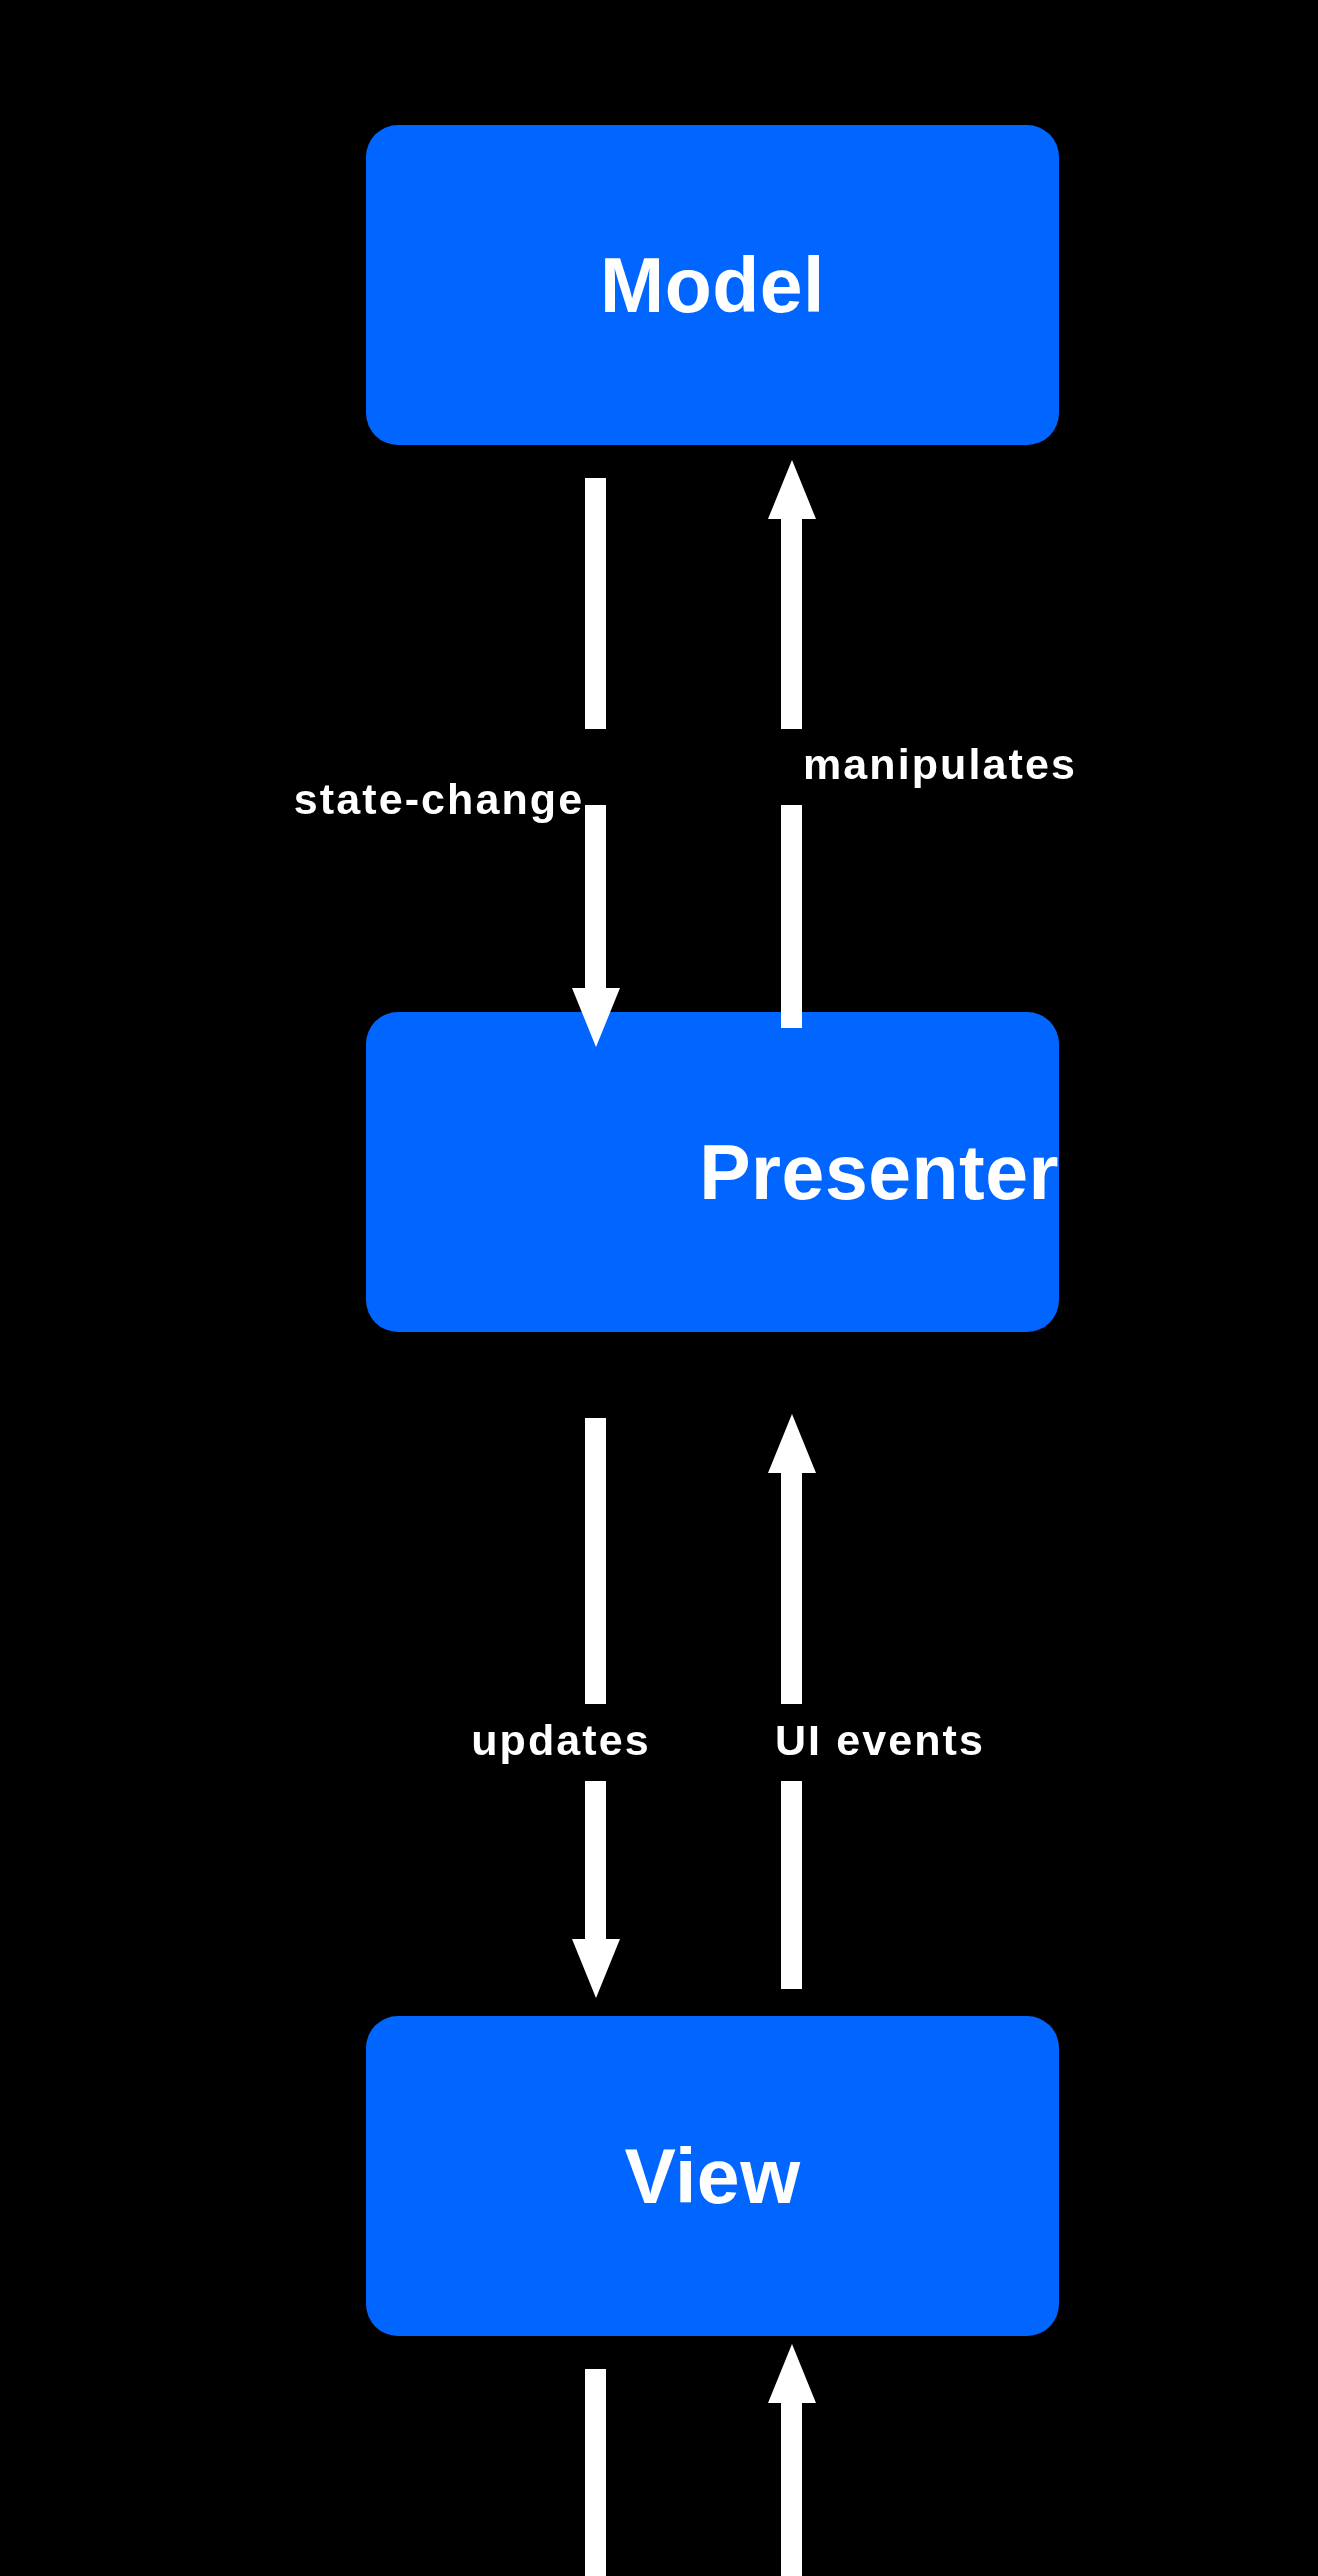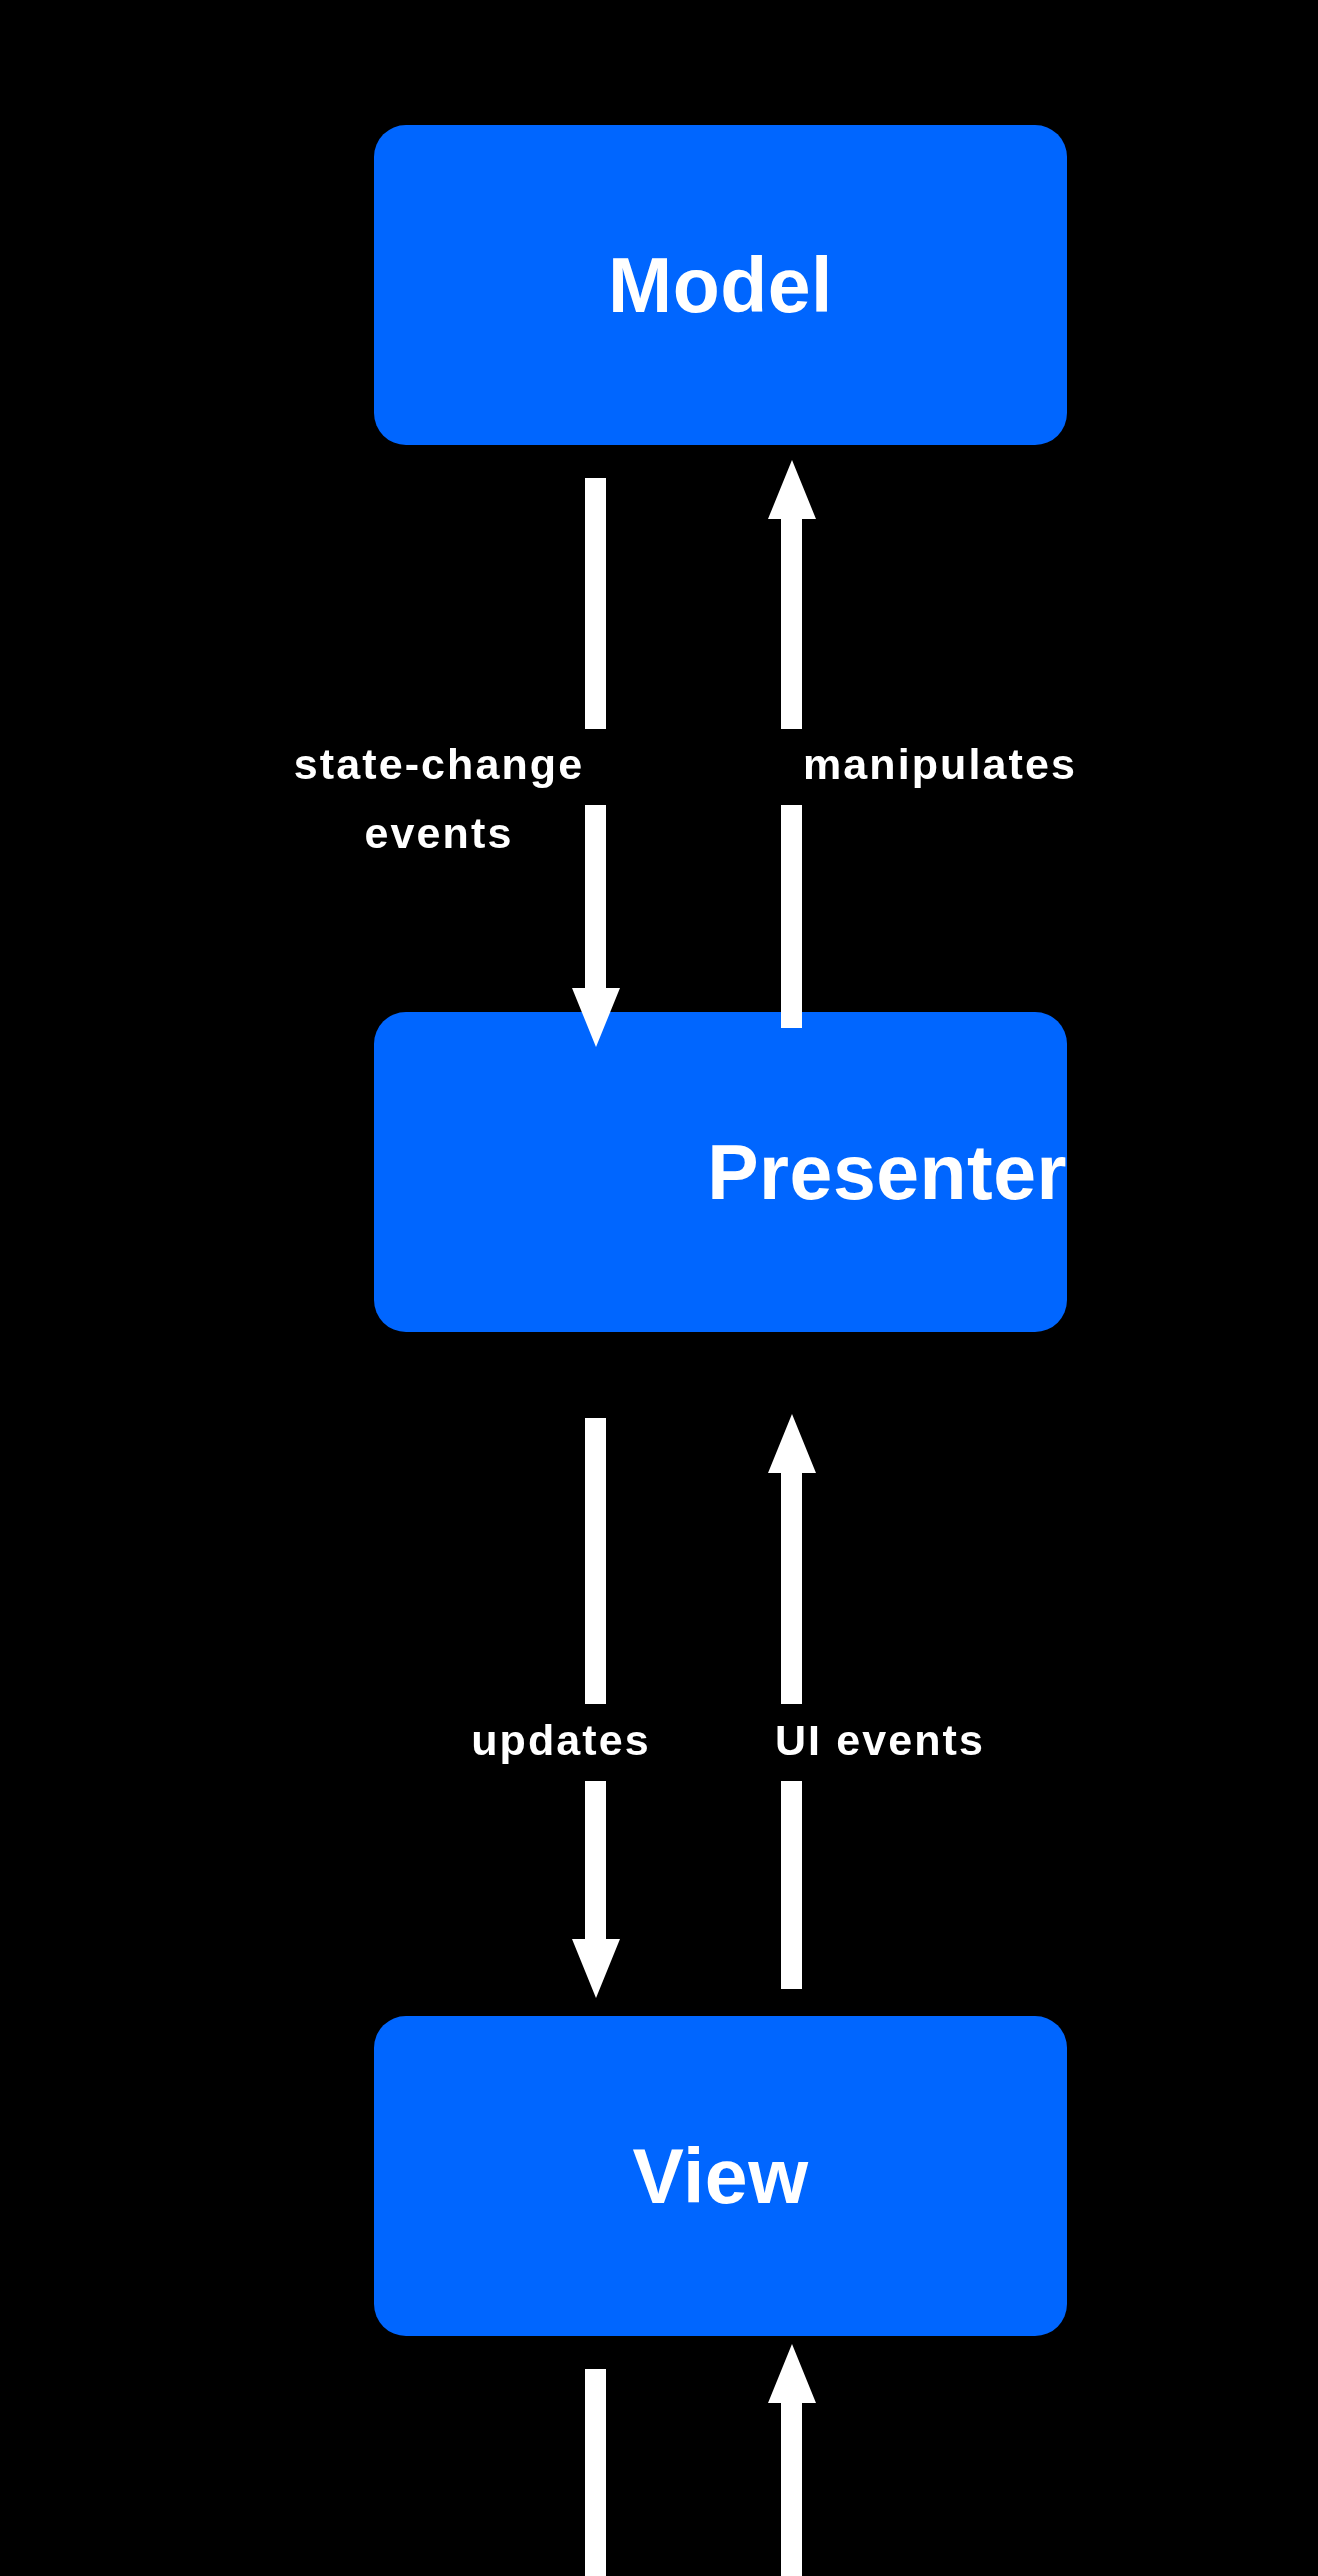--- a/index.html
+++ b/index.html
@@ -13,21 +13,21 @@
     background:var(--bg);
     font-family:"Liberation Sans",sans-serif;
     overflow:hidden;
   }
   .canvas{position:relative;width:1319px;height:3343px;background:var(--bg);}
 
   
   .node{
     position:absolute;left:366px;width:693px;height:320px;
     background:var(--node);border-radius:32px;
-    display:flex;align-items:center;justify-content:center;margin-left:8px;
+    display:flex;align-items:center;justify-content:center;
   }
   .node-title{
     color:var(--ink);font-weight:700;font-size:77px;letter-spacing:0.5px;
     line-height:1;white-space:nowrap;
   }
   .node-model{top:125px;}
   .node-presenter{top:1012px;justify-content:flex-end;}
   .node-view{top:2016px;}
 
   
@@ -127,20 +127,19 @@
   </div>
 
   <div class="edge col-up">
     <div class="head head-up e6-h"></div>
     <div class="seg e6-a"></div>
 
   </div>
 
   <div class="edge-label lbl-state-change">
     <div>state-change</div>
-    <div>events</div>
   </div>
   <div class="edge-label lbl-manipulates">manipulates</div>
   <div class="edge-label lbl-updates">updates</div>
   <div class="edge-label lbl-ui-events">UI events</div>
 
 </div>
 
 
 </body></html>

